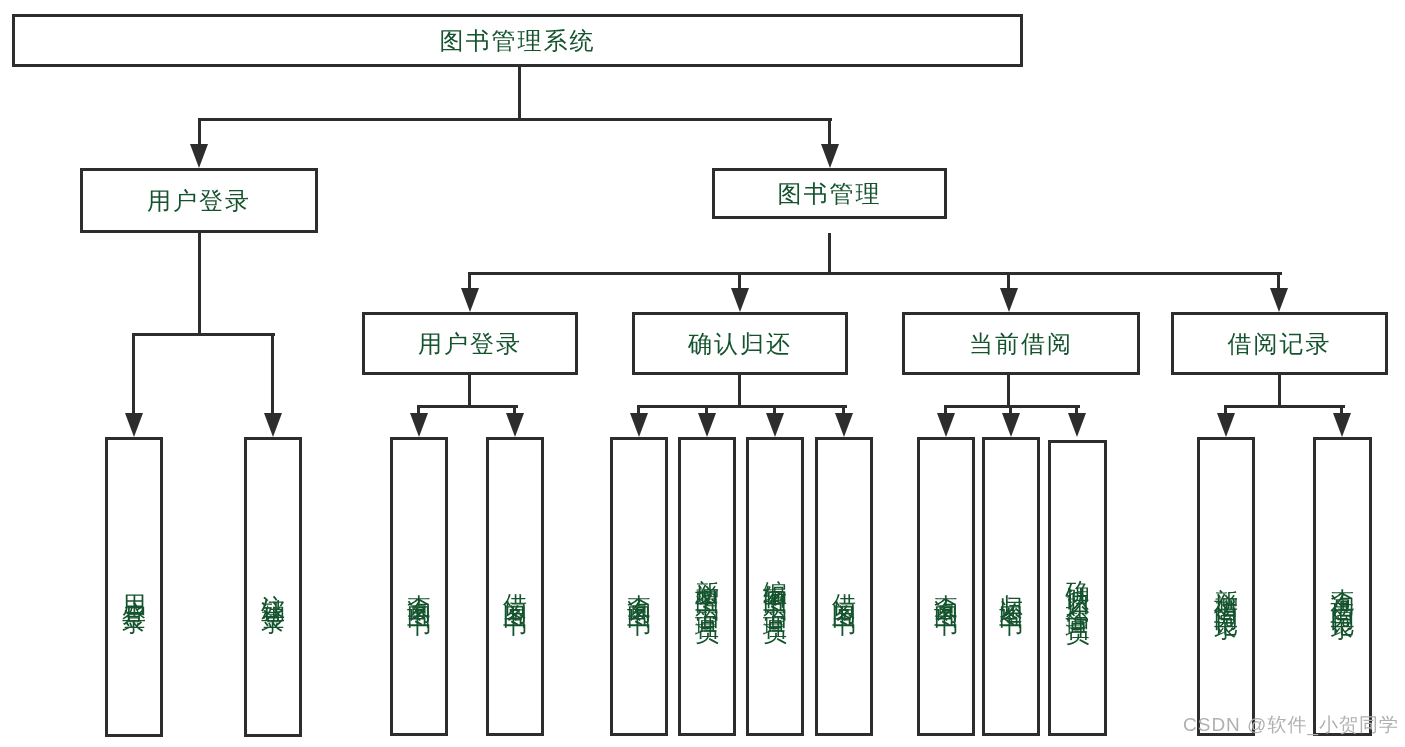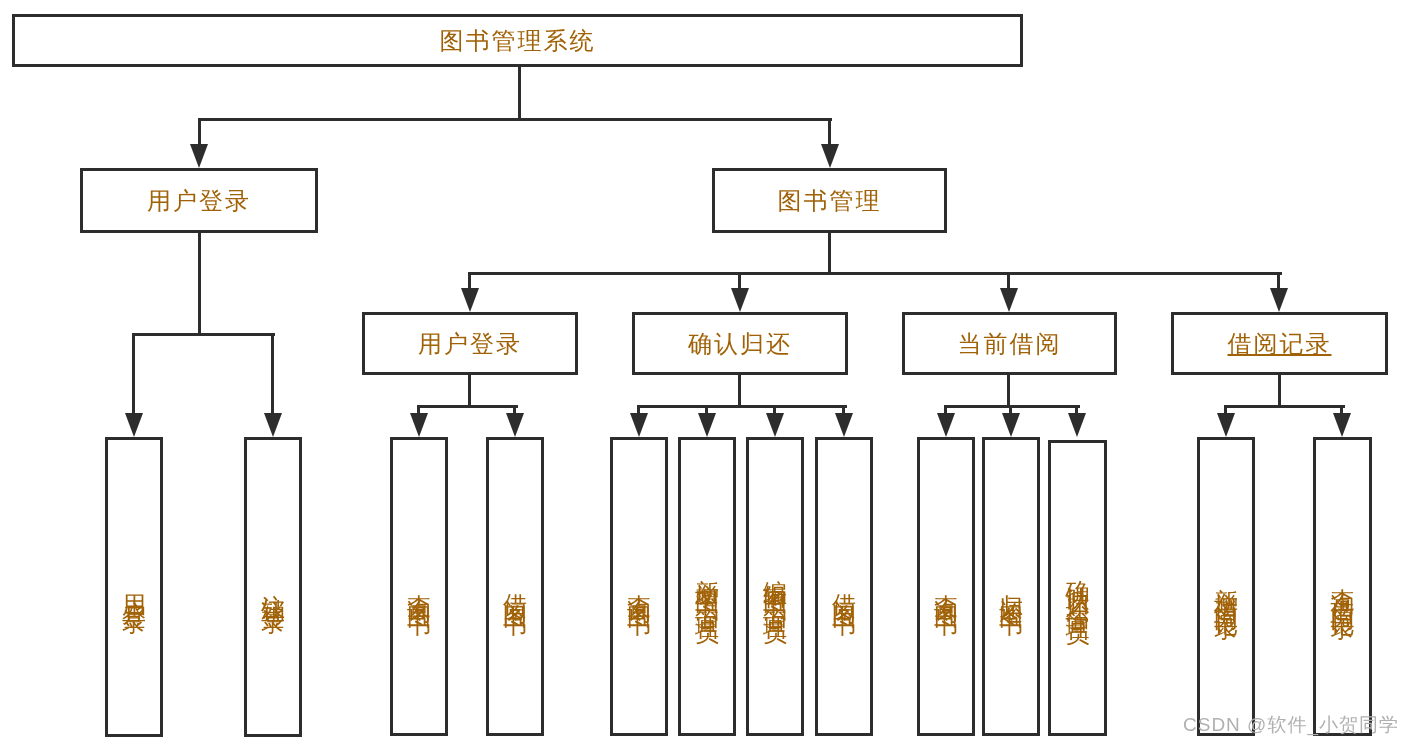--- a/index.html
+++ b/index.html
@@ -4,21 +4,21 @@
 <style>
   html,body { margin:0; padding:0; }
   body {
     width:1405px; height:747px; position:relative; background:#ffffff;
     font-family:"Liberation Sans", sans-serif; overflow:hidden;
   }
   .box {
     position:absolute; box-sizing:border-box;
     border:3px solid #2d2d2d; background:#fff;
     display:flex; align-items:center; justify-content:center;
-    color:#a16207; font-size:24px; letter-spacing:2px; text-align:center;
+    color:#14532d; font-size:24px; letter-spacing:2px; text-align:center;
   }
   .vbox { writing-mode:vertical-rl; letter-spacing:6px; line-height:1; }
   .vl { position:absolute; width:3px; background:#2d2d2d; }
   .hl { position:absolute; height:3px; background:#2d2d2d; }
   .ah {
     position:absolute; width:0; height:0;
     border-left:9px solid transparent; border-right:9px solid transparent;
     border-top:24px solid #2d2d2d;
   }
   .watermark {
@@ -36,21 +36,21 @@
   <div class="vl" style="left:518px; top:67px; height:53px;"></div>
   <div class="hl" style="left:198px; top:118px; width:634px;"></div>
   <div class="vl" style="left:198px; top:118px; height:30px;"></div>
   <div class="ah" style="left:190px; top:144px;"></div>
   <div class="vl" style="left:828px; top:118px; height:30px;"></div>
   <div class="ah" style="left:821px; top:144px;"></div>
 </div>
 
 <div class="box" style="left:80px; top:168px; width:238px; height:65px;">用户登录</div>
 
-<div class="box" style="left:712px; top:168px; width:235px; height:65px;">图书管理</div>
+<div class="box" style="left:712px; top:168px; width:235px; height:51px;">图书管理</div>
 
 <div>
   <div class="vl" style="left:198px; top:233px; height:103px;"></div>
   <div class="hl" style="left:132px; top:333px; width:143px;"></div>
   <div class="vl" style="left:132px; top:333px; height:82px;"></div>
   <div class="ah" style="left:125px; top:413px;"></div>
   <div class="vl" style="left:271px; top:333px; height:82px;"></div>
   <div class="ah" style="left:264px; top:413px;"></div>
 </div>
 
@@ -64,23 +64,23 @@
   <div class="vl" style="left:1007px; top:272px; height:20px;"></div>
   <div class="ah" style="left:1000px; top:288px;"></div>
   <div class="vl" style="left:1277px; top:272px; height:20px;"></div>
   <div class="ah" style="left:1270px; top:288px;"></div>
 </div>
 
 <div class="box" style="left:362px; top:312px; width:216px; height:63px;">用户登录</div>
 
 <div class="box" style="left:632px; top:312px; width:216px; height:63px;">确认归还</div>
 
-<div class="box" style="left:902px; top:312px; width:215px; height:63px;">当前借阅</div>
+<div class="box" style="left:902px; top:312px; width:238px; height:63px;">当前借阅</div>
 
-<div class="box" style="left:1171px; top:312px; width:217px; height:63px;text-decoration:underline;">借阅记录</div>
+<div class="box" style="left:1171px; top:312px; width:217px; height:63px;">借阅记录</div>
 
 <div>
   <div class="vl" style="left:468px; top:375px; height:33px;"></div>
   <div class="hl" style="left:417px; top:405px; width:101px;"></div>
   <div class="vl" style="left:417px; top:405px; height:12px;"></div>
   <div class="ah" style="left:410px; top:413px;"></div>
   <div class="vl" style="left:513px; top:405px; height:12px;"></div>
   <div class="ah" style="left:506px; top:413px;"></div>
 </div>
 

